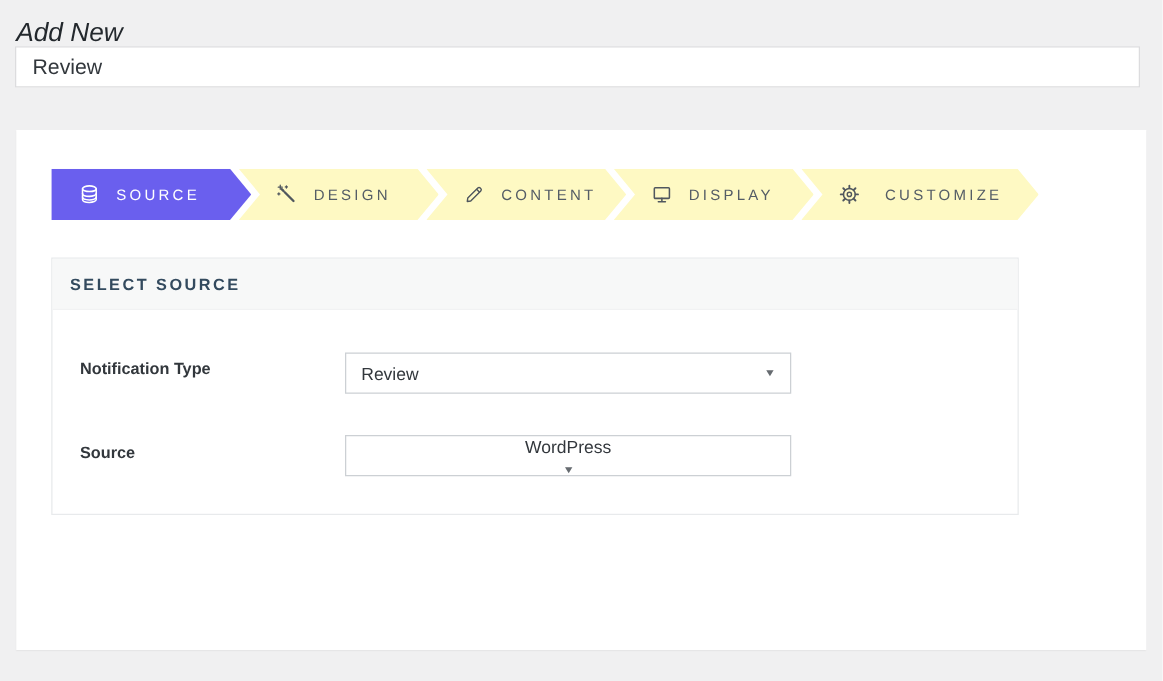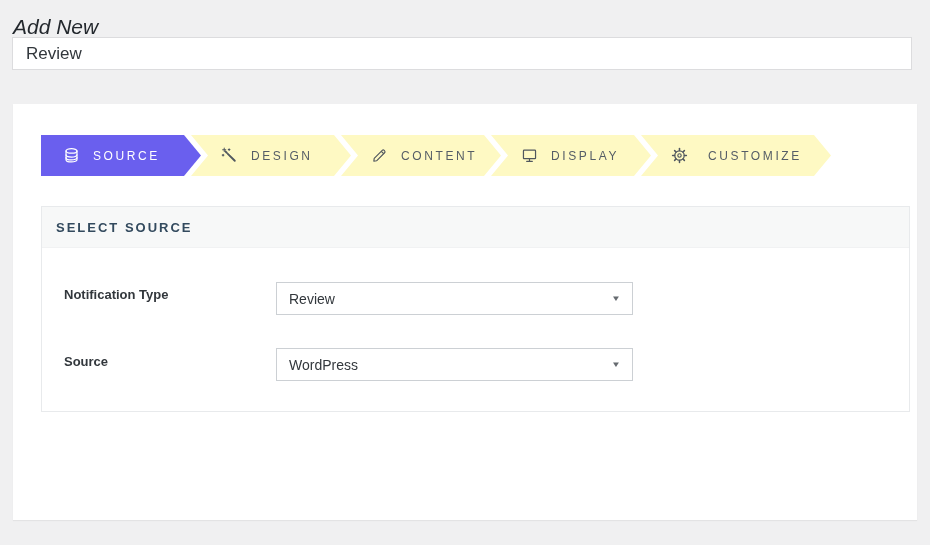--- a/index.html
+++ b/index.html
@@ -38,42 +38,42 @@
   }
   .tab:last-child{width:190px;gap:20px;}
   .tab.active{background:#6a5fee;color:#ffffff;}
   .tab .icon{display:flex;align-items:center;color:inherit;}
   .tab-label{
     font-size:12px;letter-spacing:2.6px;color:#555d66;white-space:nowrap;
   }
   .tab.active .tab-label{color:#ffffff;}
   
   .section{
-    position:absolute;left:28px;top:102px;width:869px;height:206px;
+    position:absolute;left:28px;top:102px;width:774px;height:206px;
     box-sizing:border-box;border:1px solid #e8eaec;background:#fff;
   }
   .section-header{
     height:41px;background:#f7f8f8;border-bottom:1px solid #f1f2f3;
     display:flex;align-items:center;padding:0 14px;box-sizing:border-box;
   }
   .section-title{
     font-size:13px;font-weight:bold;letter-spacing:2px;color:#334a5e;
   }
   .field-label{
     position:absolute;left:22px;font-size:13px;font-weight:bold;color:#32373c;
   }
   .select{
     position:absolute;left:234px;width:357px;height:33px;box-sizing:border-box;
     border:1px solid #ccd0d4;background:#fff;display:flex;align-items:center;
     justify-content:space-between;padding:0 12px;cursor:pointer;
   }
   .select-value{font-size:14px;color:#32373c;}
   .select-caret{font-size:8px;color:#666b70;transform:scaleX(1.25);}
   .label-row1{top:80px;} .select-row1{top:75px;}
-  .label-row2{top:147px;} .select-row2{top:141px;}
+  .label-row2{top:147px;} .select-row2{top:141px;flex-direction:column;}
 </style>
 </head>
 <body>
 
 <h1 class="page-title">Add New</h1>
 
 <input class="title-input" type="text" value="Review" style="">
 
 <div class="card">
 

